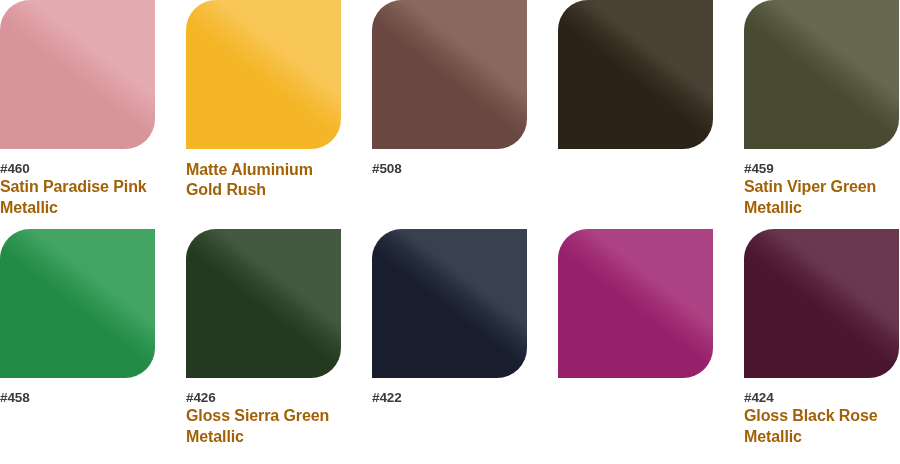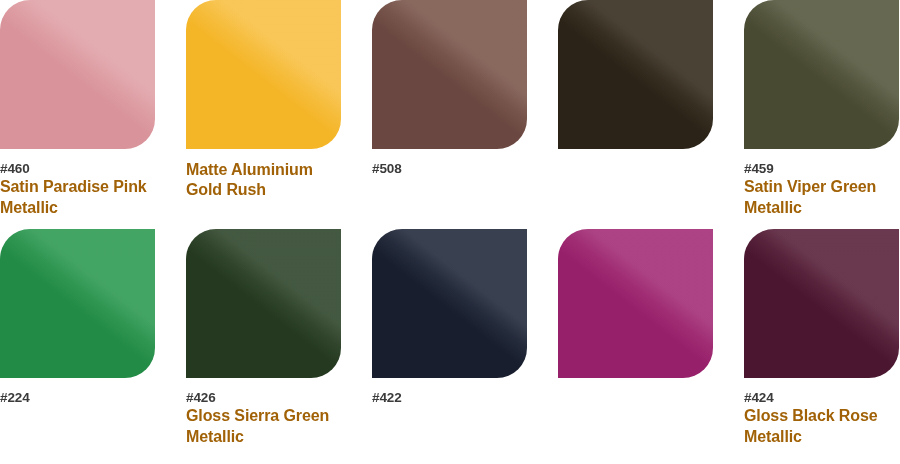--- a/index.html
+++ b/index.html
@@ -106,21 +106,21 @@
     <div class="swatch-card">
       <div class="swatch-chip" style="background: linear-gradient(218deg, rgb(85, 86, 60) 0%, rgb(85, 86, 60) 34%, rgb(73, 74, 50) 53%, rgb(73, 74, 50) 100%);"></div>
       <div class="swatch-caption">
         <div class="swatch-code">#459</div>
         <div class="swatch-name">Satin Viper Green Metallic</div>
       </div>
     </div>
     <div class="swatch-card">
       <div class="swatch-chip" style="background: linear-gradient(218deg, rgb(45, 154, 82) 0%, rgb(45, 154, 82) 34%, rgb(34, 139, 69) 53%, rgb(34, 139, 69) 100%);"></div>
       <div class="swatch-caption">
-        <div class="swatch-code">#224</div>
+        <div class="swatch-code">#458</div>
       </div>
     </div>
     <div class="swatch-card">
       <div class="swatch-chip" style="background: linear-gradient(218deg, rgb(46, 69, 42) 0%, rgb(46, 69, 42) 34%, rgb(36, 57, 31) 53%, rgb(36, 57, 31) 100%);"></div>
       <div class="swatch-caption">
         <div class="swatch-code">#426</div>
         <div class="swatch-name">Gloss Sierra Green Metallic</div>
       </div>
     </div>
     <div class="swatch-card">

